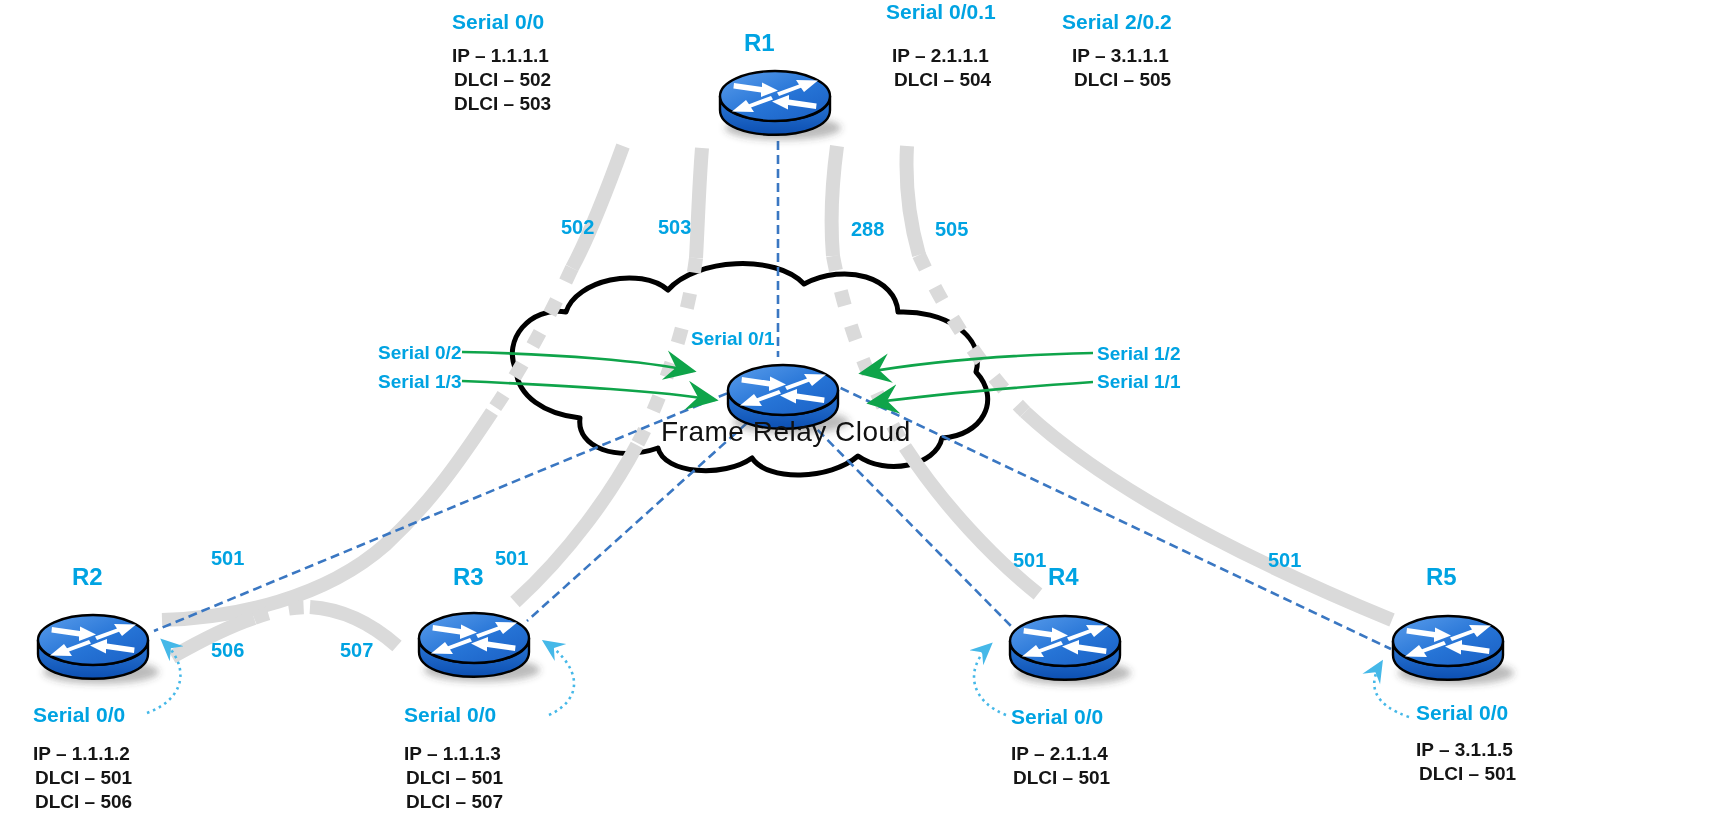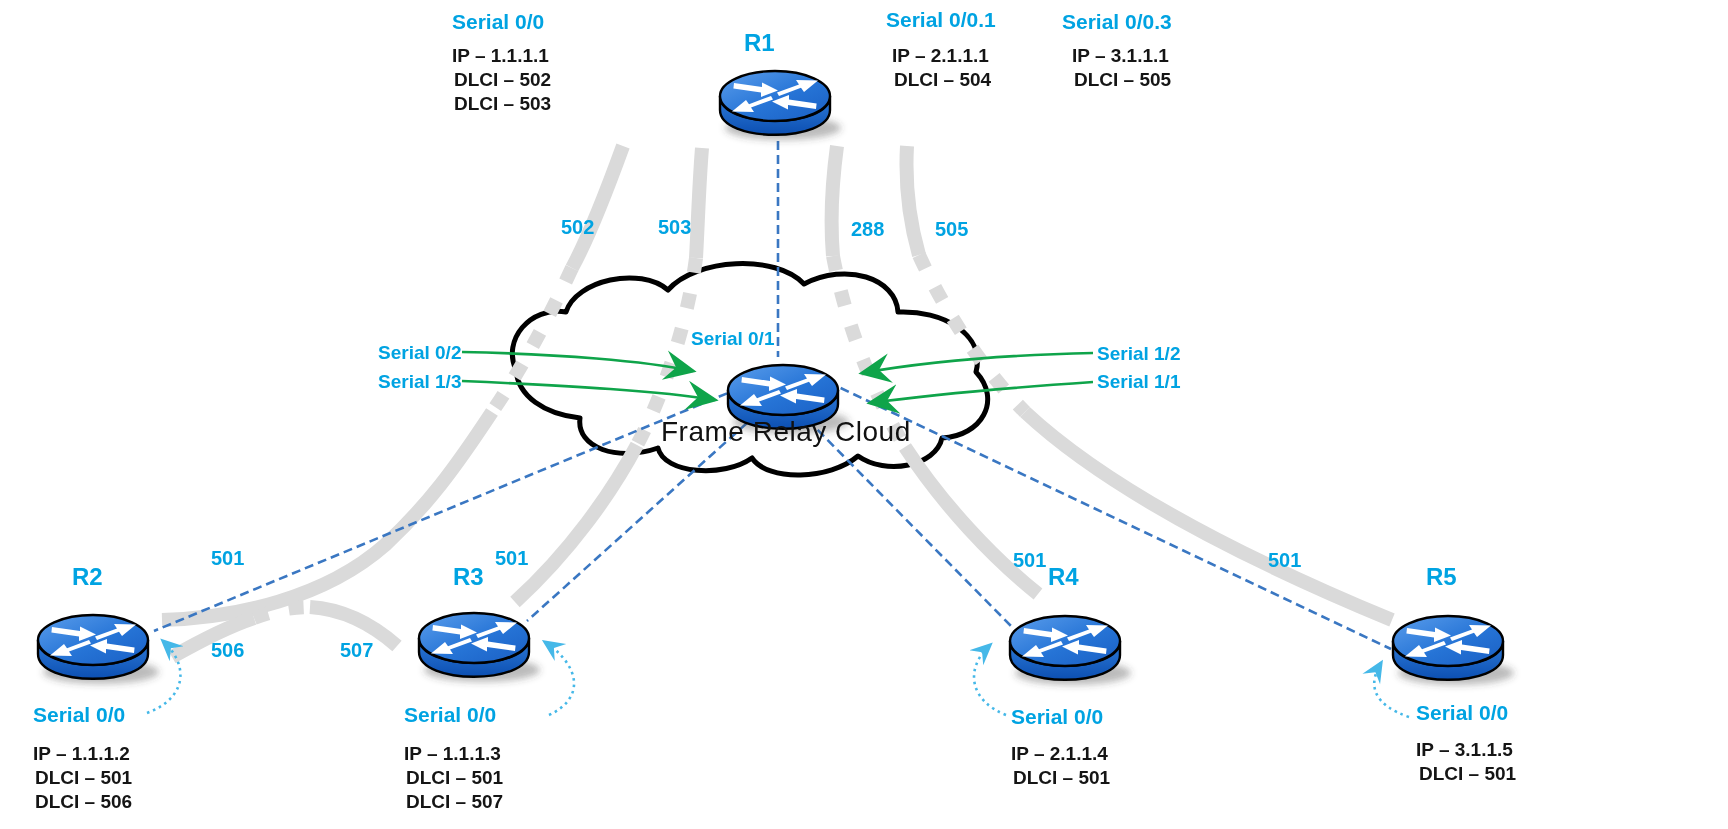--- a/index.html
+++ b/index.html
@@ -117,25 +117,25 @@
     </g>
   </svg>
 
   <div class="lbl hdr" style="left:452px;top:10px">Serial 0/0</div>
   <div class="lbl detail" style="left:452px;top:46px">IP – 1.1.1.1</div>
   <div class="lbl detail" style="left:454px;top:70px">DLCI – 502</div>
   <div class="lbl detail" style="left:454px;top:94px">DLCI – 503</div>
 
   <div class="lbl rname" style="left:744px;top:30px">R1</div>
 
-  <div class="lbl hdr" style="left:886px;top:8px">Serial 0/0.1</div>
+  <div class="lbl hdr" style="left:886px;top:0">Serial 0/0.1</div>
   <div class="lbl detail" style="left:892px;top:46px">IP – 2.1.1.1</div>
   <div class="lbl detail" style="left:894px;top:70px">DLCI – 504</div>
 
-  <div class="lbl hdr" style="left:1062px;top:10px">Serial 0/0.3</div>
+  <div class="lbl hdr" style="left:1062px;top:10px">Serial 2/0.2</div>
   <div class="lbl detail" style="left:1072px;top:46px">IP – 3.1.1.1</div>
   <div class="lbl detail" style="left:1074px;top:70px">DLCI – 505</div>
 
   <div class="lbl num" style="left:561px;top:216px">502</div>
   <div class="lbl num" style="left:658px;top:216px">503</div>
   <div class="lbl num" style="left:851px;top:218px">288</div>
   <div class="lbl num" style="left:935px;top:218px">505</div>
   <div class="lbl num" style="left:211px;top:547px">501</div>
   <div class="lbl num" style="left:495px;top:547px">501</div>
   <div class="lbl num" style="left:1013px;top:549px">501</div>

